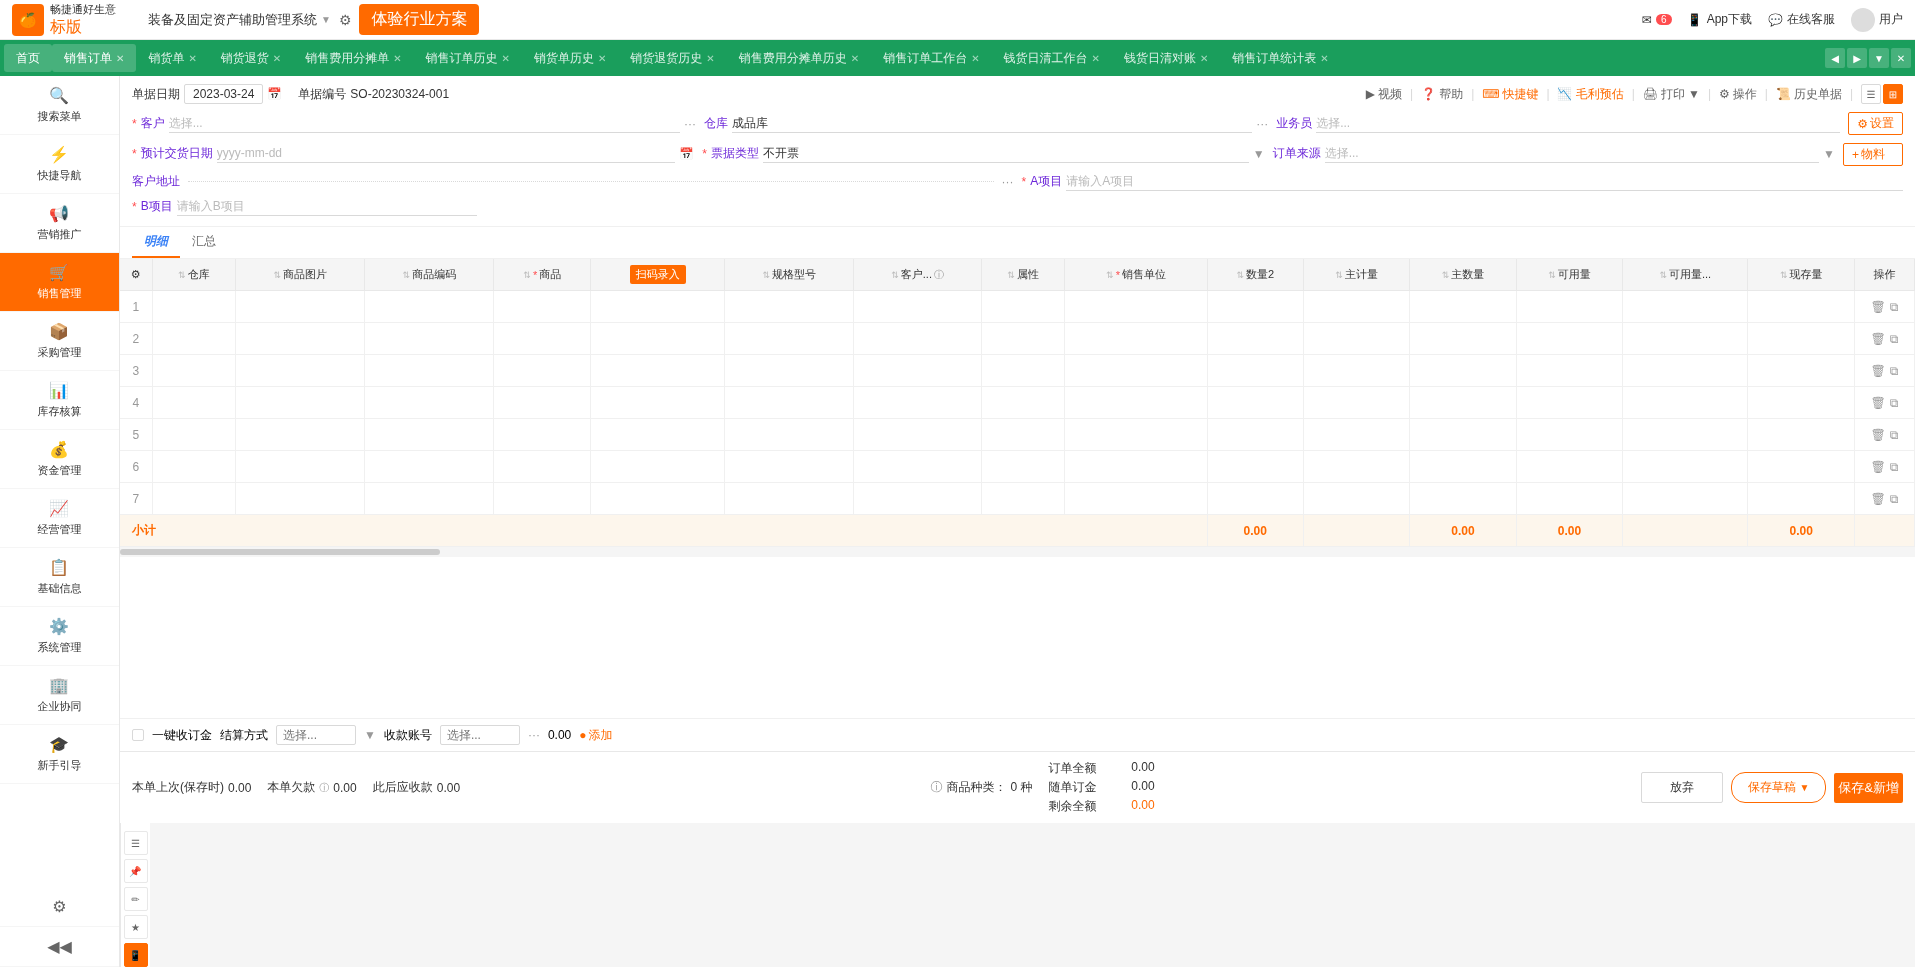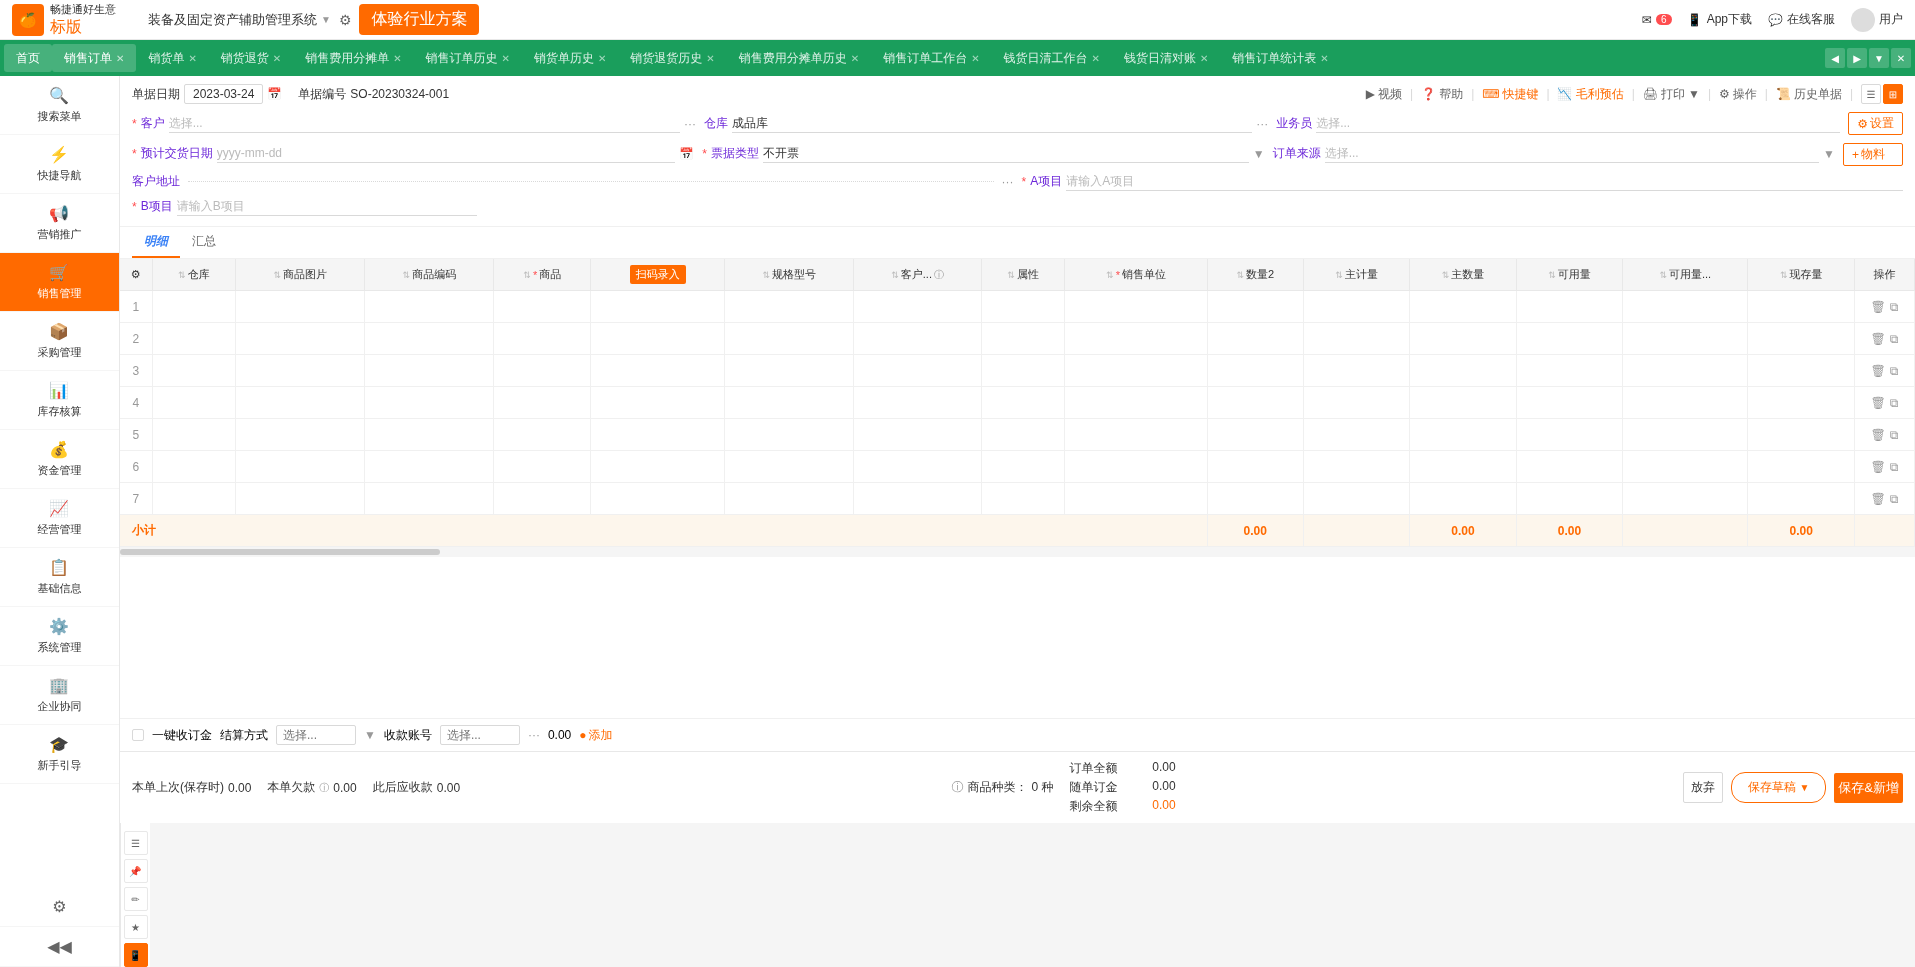--- a/index.html
+++ b/index.html
@@ -77,21 +77,21 @@
     .table-action { display: flex; align-items: center; justify-content: center; gap: 4px; }
     .action-icon { color: #999; cursor: pointer; font-size: 12px; }
     .subtotal-row { background: #fdf6ec; }
     .subtotal-row td { color: #ff6a00; font-weight: bold; }
     .subtotal-label { color: #ff6a00; font-size: 12px; }
 
     
     .bottom-bar { border-top: 1px solid #e8e8e8; padding: 8px 12px; display: flex; align-items: center; gap: 16px; background: #fff; }
     .bottom-info { display: flex; align-items: center; gap: 4px; font-size: 12px; color: #333; }
     .bottom-right { margin-left: auto; display: flex; align-items: center; gap: 8px; }
-    .btn-discard { border: 1px solid #d9d9d9; background: #fff; padding: 6px 7px; border-radius: 2px; cursor: pointer; font-size: 12px; color: #333; }
+    .btn-discard { border: 1px solid #d9d9d9; background: #fff; padding: 6px 28px; border-radius: 2px; cursor: pointer; font-size: 12px; color: #333; }
     .btn-save-draft { border: 1px solid #ff6a00; background: #fff; padding: 6px 16px; border-radius: 14px; cursor: pointer; font-size: 12px; color: #ff6a00; }
     .btn-save-new { background: #ff6a00; color: white; border: none; padding: 6px 4px; border-radius: 2px; cursor: pointer; font-size: 13px; }
 
     
     .order-summary { display: flex; flex-direction: column; align-items: flex-end; gap: 2px; margin-right: 16px; }
     .order-summary-item { display: flex; gap: 8px; font-size: 12px; color: #333; }
     .order-summary-value { color: #333; min-width: 50px; text-align: right; }
     .order-summary-value.orange { color: #ff6a00; }
 
     

